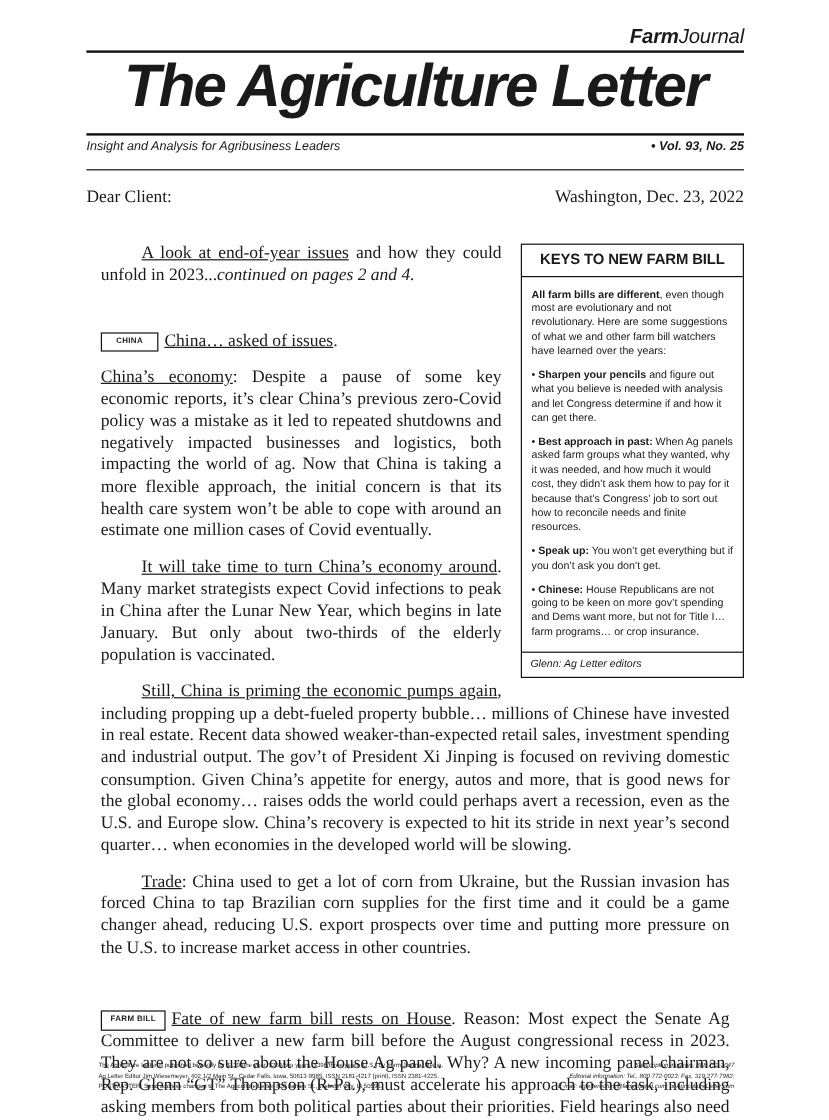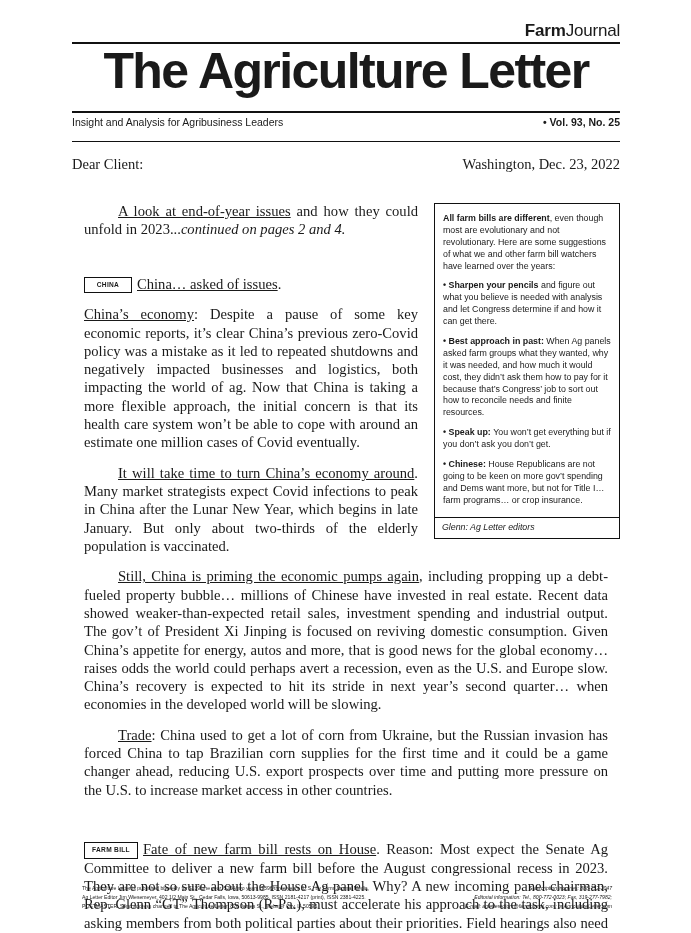--- a/index.html
+++ b/index.html
@@ -20,21 +20,21 @@
     box-sizing: border-box;
   }
   .sheet {
     position: absolute;
     left: 72px;
     top: 0;
     width: 548px;
   }
 
   
-  .masthead { padding-top: 22px; }
+  .masthead { padding-top: 22px; font-style: italic; }
   .brand-row {
     text-align: right;
     font-family: "Liberation Sans", sans-serif;
     font-size: 17px;
     letter-spacing: -0.2px;
     line-height: 1;
     padding-bottom: 3px;
   }
   .brand-farm { font-weight: bold; }
   .brand-journal { font-weight: normal; }
@@ -194,20 +194,21 @@
       <span>Dear Client:</span>
       <span>Washington, Dec. 23, 2022</span>
     </div>
 
     <div class="gap-md"></div>
 
     <div class="flow body-text">
 
       <div class="sidebar-float">
         <div class="keybox">
+          <div class="keybox-head">KEYS TO NEW FARM BILL</div>
           <div class="keybox-body">
             <p><b>All farm bills are different</b><span>, even though most are evolutionary and not revolutionary. Here are some suggestions of what we and other farm bill watchers have learned over the years:</span></p>
             <p><b>• Sharpen your pencils</b><span> and figure out what you believe is needed with analysis and let Congress determine if and how it can get there.</span></p>
             <p><b>• Best approach in past:</b><span> When Ag panels asked farm groups what they wanted, why it was needed, and how much it would cost, they didn’t ask them how to pay for it because that’s Congress’ job to sort out how to reconcile needs and finite resources.</span></p>
             <p><b>• Speak up:</b><span> You won’t get everything but if you don’t ask you don’t get.</span></p>
             <p><b>• Chinese:</b><span> House Republicans are not going to be keen on more gov’t spending and Dems want more, but not for Title I… farm programs… or crop insurance.</span></p>
           </div>
           <div class="keybox-source">Glenn: Ag Letter editors</div>
         </div>
       </div>

